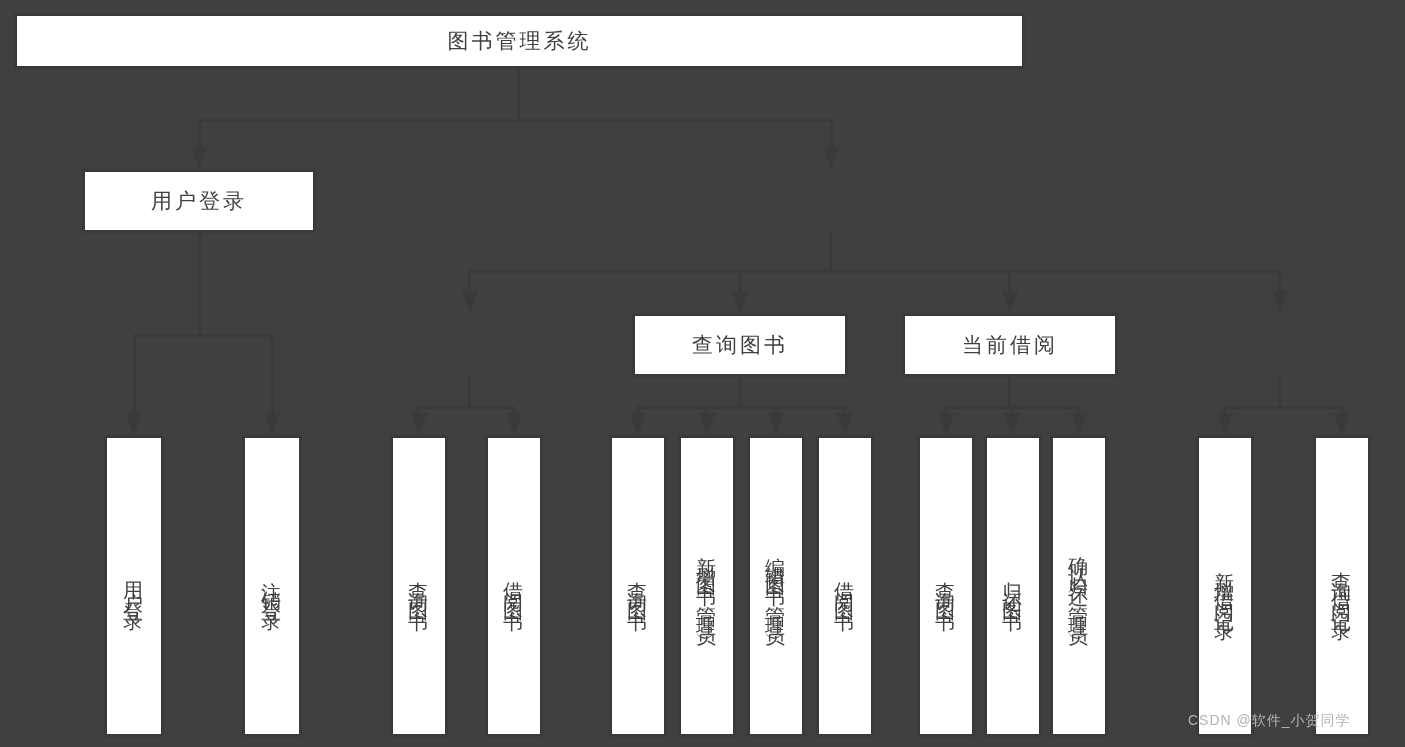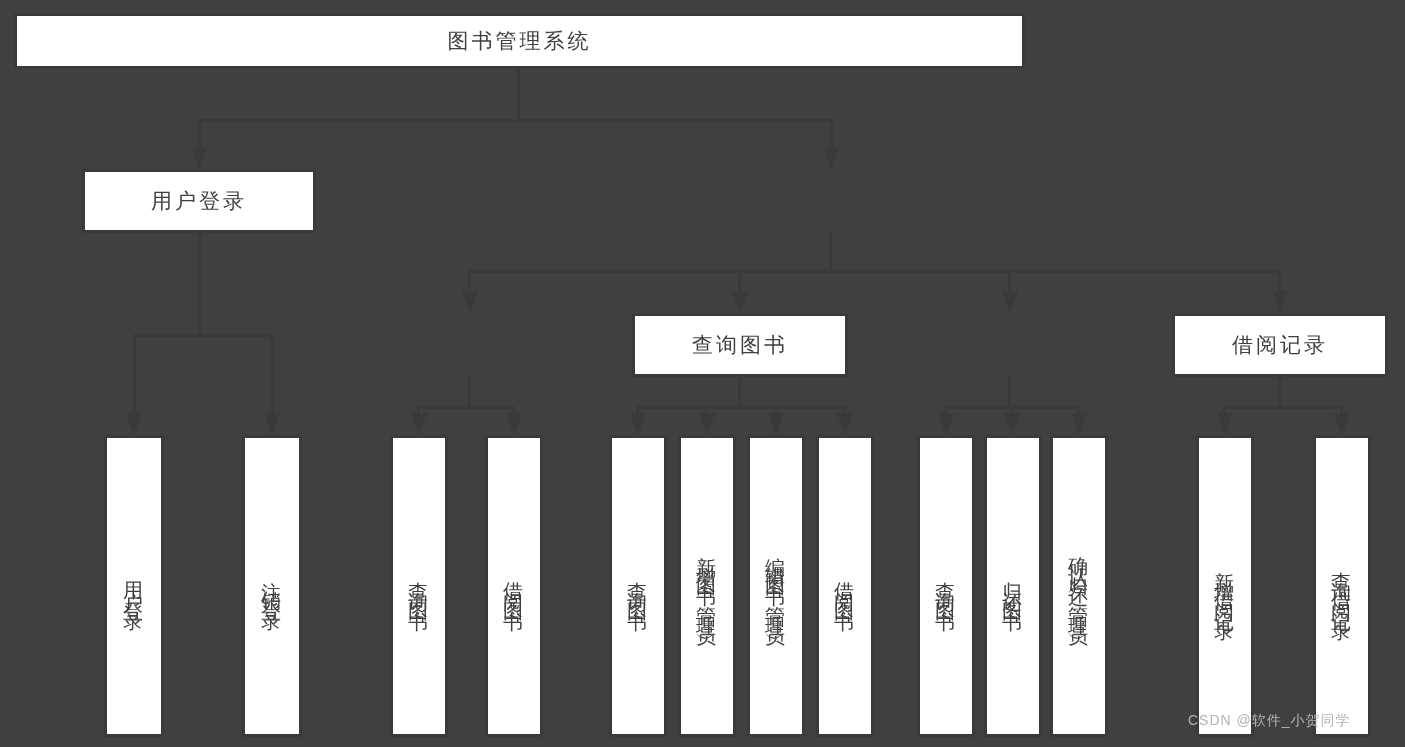--- a/index.html
+++ b/index.html
@@ -34,21 +34,21 @@
 </head>
 <body>
 
 <div class="canvas">
 
   <div class="node" style="left:14px;top:13px;width:1011px;height:56px;">图书管理系统</div>
 
   <div class="node" style="left:82px;top:169px;width:234px;height:64px;">用户登录</div>
 
   <div class="node" style="left:632px;top:313px;width:216px;height:64px;">查询图书</div>
-  <div class="node" style="left:1172px;top:313px;width:216px;height:64px;">借阅记录</div>
+  <div class="node" style="left:902px;top:313px;width:216px;height:64px;">当前借阅</div>
 
   <div class="vnode" style="left:104px;width:60px;">用户登录</div>
   <div class="vnode" style="left:242px;width:60px;">注销登录</div>
 
   <div class="vnode" style="left:390px;width:58px;">查询图书</div>
   <div class="vnode" style="left:485px;width:58px;">借阅图书</div>
 
   <div class="vnode" style="left:609px;width:58px;">查询图书</div>
   <div class="vnode" style="left:678px;width:58px;">新增图书（管理员）</div>
   <div class="vnode" style="left:747px;width:58px;">编辑图书（管理员）</div>

